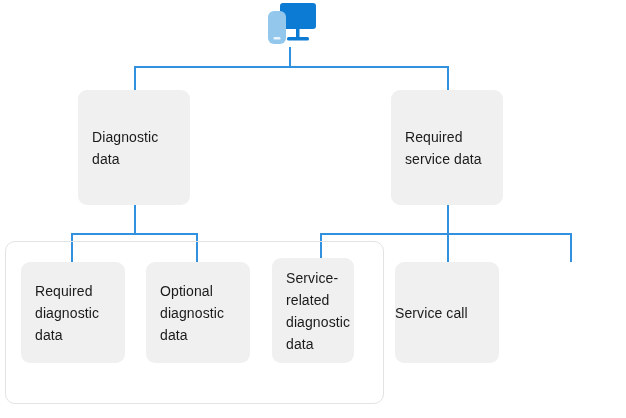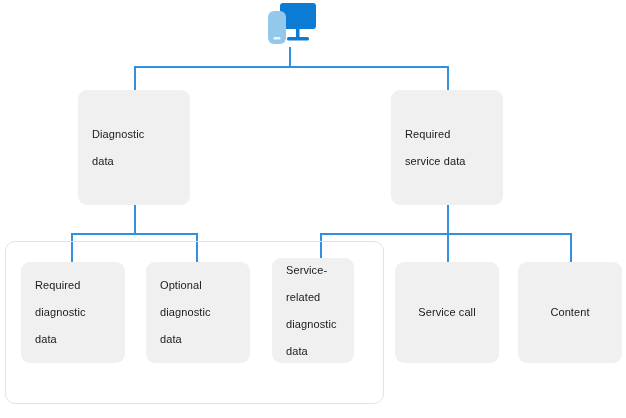--- a/index.html
+++ b/index.html
@@ -18,33 +18,33 @@
     overflow: hidden;
   }
   .node {
     position: absolute;
     background: #F0F0F0;
     border-radius: 9px;
     box-sizing: border-box;
     display: flex;
     align-items: center;
     color: #1a1a1a;
-    font-size: 11px;
-    line-height: 27px;
+    font-size: 14px;
+    line-height: 22px;
     letter-spacing: 0.1px;
   }
   .node .label {
     display: block;
     width: 100%;
     white-space: pre-line;
   }
   .node.left-text { justify-content: flex-start; }
   .node.left-text .label { padding-left: 14px; text-align: left; }
   .node.center-text { justify-content: center; }
-  .node.center-text .label { text-align: center; }
+  .node.center-text .label { }
 
   .group-box {
     position: absolute;
     border: 1px solid #E3E3E3;
     border-radius: 10px;
     background: transparent;
     box-sizing: border-box;
   }
   .group-label {
     position: absolute;
@@ -127,17 +127,14 @@
     <span class="label">Service-
 related
 diagnostic
 data</span>
   </div>
 
   <div class="node center-text" style="left:395px; top:262px; width:104px; height:101px;">
     <span class="label">Service call</span>
   </div>
 
-  <div class="node center-text" style="left:518px; top:262px; width:104px; height:101px;">
-    <span class="label">Content</span>
-  </div>
 
 </div>
 
 </body></html>

